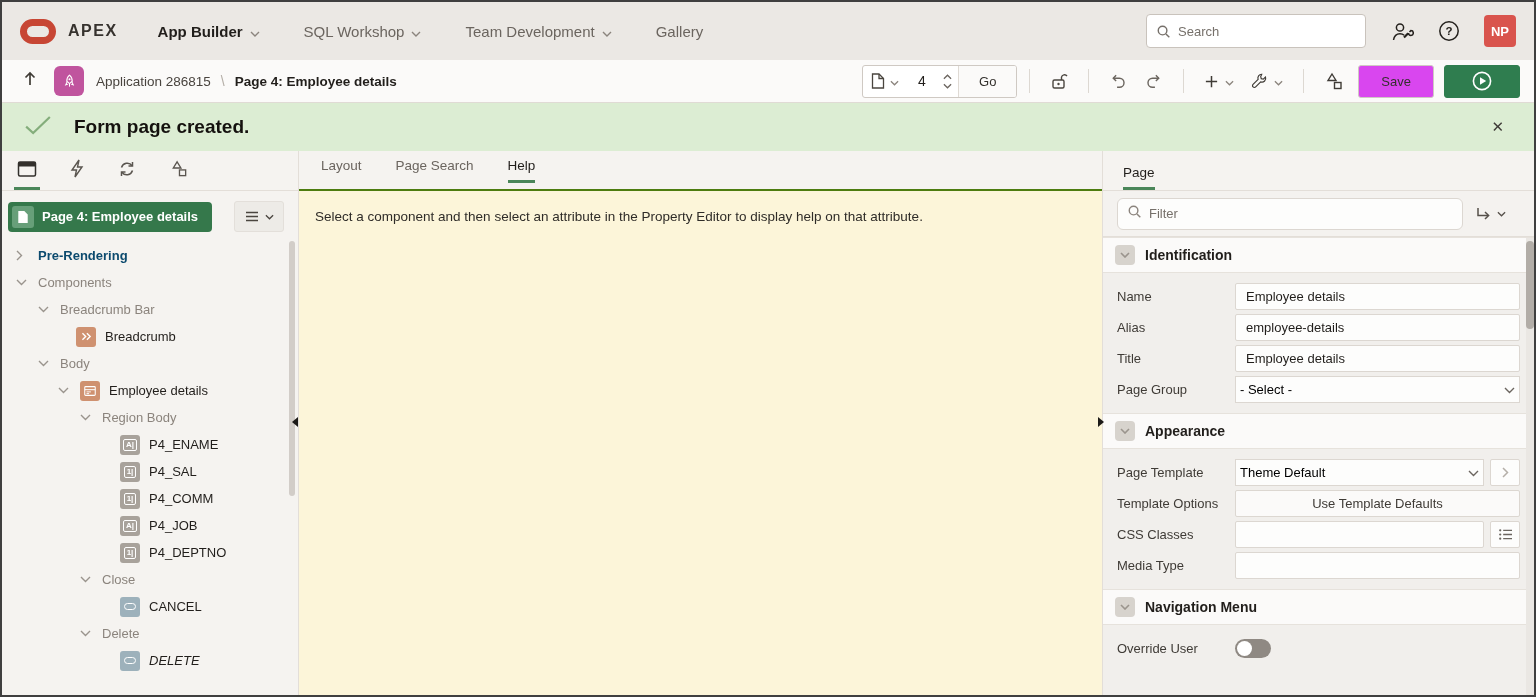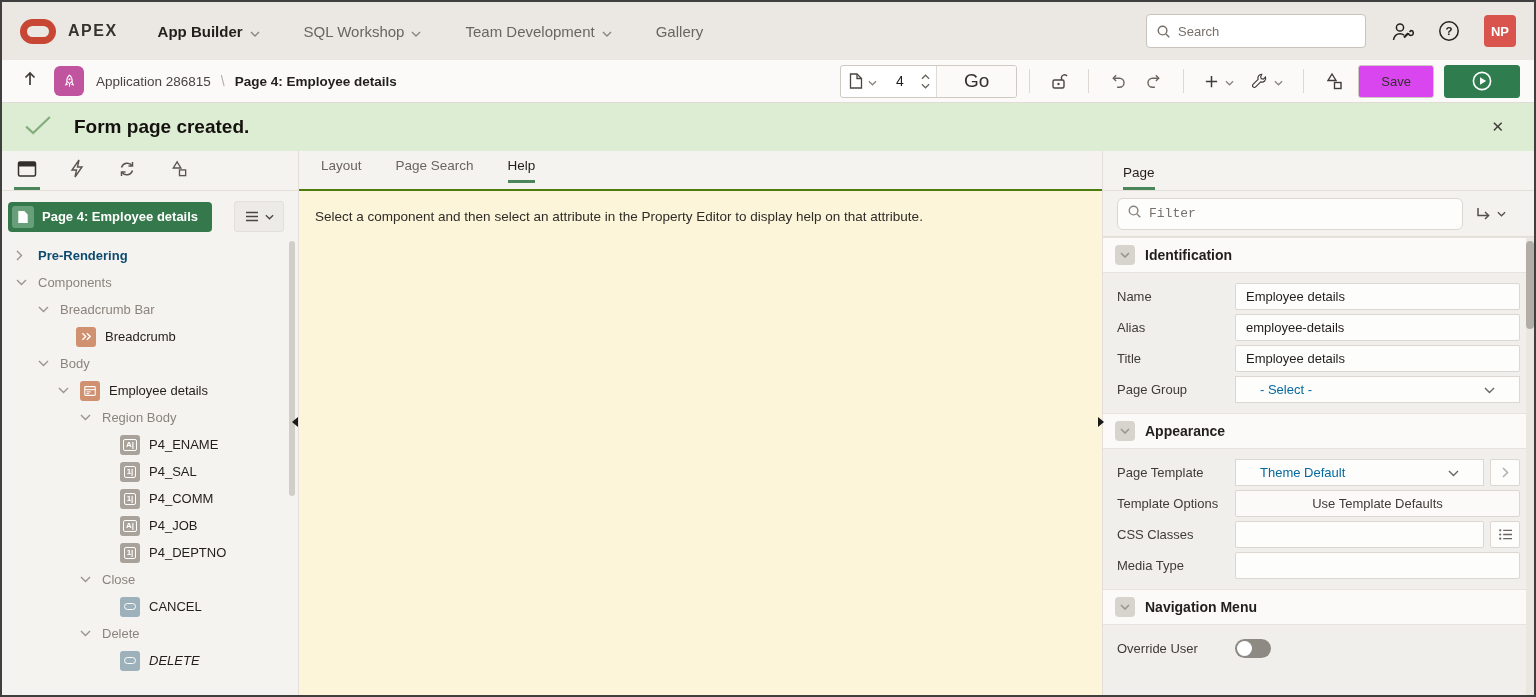--- a/index.html
+++ b/index.html
@@ -32,21 +32,21 @@
   .appicon{width:30px;height:30px;border-radius:6px;background:#c0549e;display:flex;align-items:center;
     justify-content:center;margin-right:12px;}
   .bc-app{font-size:13.5px;color:#49443f;}
   .bc-sep{color:#b5afa8;margin:0 10px;font-size:14px;}
   .bc-page{font-size:13.5px;font-weight:bold;color:#211e1b;}
   .tbar-right{margin-left:auto;display:flex;align-items:center;}
   .pagegroup{display:flex;align-items:stretch;height:33px;border:1px solid #cfc9c3;border-radius:3px;background:#fff;overflow:hidden;}
   .pg-seg{display:flex;align-items:center;justify-content:center;padding:0 8px;gap:5px;color:#4a453f;}
   .pg-num{font-size:14px;color:#211e1b;min-width:30px;justify-content:center;}
   .pg-spin{flex-direction:column;gap:3px;padding:0 6px;color:#6b655f;}
-  .pg-go{border-left:1px solid #dfdad4;font-size:19px;color:#33302c;padding:0 27px;background:#fbfaf9;}
+  .pg-go{border-left:1px solid #dfdad4;font-size:13px;color:#33302c;padding:0 20px;background:#fbfaf9;}
   .tdivider{width:1px;height:24px;background:#ddd8d2;margin:0 12px;}
   .tico{display:flex;align-items:center;justify-content:center;color:#4a453f;padding:0 8px;cursor:pointer;}
   .tico.pair{gap:6px;}
   .btn{height:33px;padding:0 22px;border:1px solid #cfc9c3;border-radius:3px;background:#d946ef;
     font-size:13px;color:#33302c;display:flex;align-items:center;justify-content:center;cursor:pointer;font-family:"Liberation Sans",sans-serif;}
   .btn.save{margin:0 10px 0 6px;}
   .btn.run{background:#2f7d4f;border-color:#2f7d4f;width:76px;padding:0;}
   
   .alert{height:48px;background:#dcedd3;display:flex;align-items:center;padding:0 22px;flex:0 0 auto;}
   .alert-text{font-size:19px;font-weight:bold;color:#14110e;margin-left:22px;}
@@ -92,36 +92,36 @@
   
   .rpanel{width:432px;flex:0 0 auto;background:#f1efec;border-left:1px solid #e3ded8;display:flex;
     flex-direction:column;overflow:hidden;position:relative;}
   .rtabs{height:40px;background:#f5f3f0;border-bottom:1px solid #e3ded8;display:flex;align-items:flex-end;
     padding:0 20px;flex:0 0 auto;}
   .rtab{font-size:13.5px;color:#211e1b;padding-bottom:10px;position:relative;cursor:pointer;}
   .rtab:after{content:"";position:absolute;left:0;right:0;bottom:0;height:3px;background:#4a8659;}
   .filterrow{height:46px;display:flex;align-items:center;padding:0 14px;gap:12px;border-bottom:1px solid #e3ded8;flex:0 0 auto;background:#f4f2ef;}
   .filterbox{flex:1;height:32px;background:#fdfdfc;border:1px solid #dcd7d1;border-radius:6px;display:flex;
     align-items:center;padding:0 9px;gap:7px;color:#8b847d;}
-  .filterbox input{border:none;outline:none;background:transparent;font-size:13px;color:#7f1d1d;width:100%;font-family:Liberation Mono, monospace;}
+  .filterbox input{border:none;outline:none;background:transparent;font-size:13px;color:#7f1d1d;width:100%;font-family:Liberation Sans, sans-serif;}
   .filterbox input::placeholder{color:#76706a;}
   .gotoicon{display:flex;align-items:center;gap:4px;color:#55504a;padding-right:14px;cursor:pointer;}
   .sect-hdr{height:36px;background:#fbfaf9;border-top:1px solid #e6e2dc;border-bottom:1px solid #e6e2dc;
     display:flex;align-items:center;padding:0 12px;gap:10px;flex:0 0 auto;}
   .sect-hdr:first-of-type{border-top:none;}
   .collbox{width:20px;height:20px;background:#d7d3cd;border-radius:4px;display:flex;align-items:center;
     justify-content:center;color:#9a948d;cursor:pointer;}
   .sect-title{font-size:14px;font-weight:bold;color:#211e1b;}
   .fields{padding:8px 14px 8px 14px;}
   .frow{display:flex;align-items:center;height:31px;gap:6px;}
   .flabel{width:112px;flex:0 0 auto;font-size:13px;color:#3f3b36;}
   .pinput{flex:1;height:27px;border:1px solid #dcd7d1;border-radius:2px;background:#fdfdfc;font-size:13px;
     color:#211e1b;padding:0 10px;outline:none;min-width:0;font-family:"Liberation Sans",sans-serif;}
   .pselect{flex:1;height:27px;border:1px solid #dcd7d1;border-radius:0;background:#fdfdfc;display:flex;
-    align-items:center;padding:0 24px;font-size:13px;color:#0369a1;cursor:pointer;min-width:0;}
+    align-items:center;padding:0 4px;font-size:13px;color:#000000;cursor:pointer;min-width:0;}
   .pselect .chev{margin-left:auto;color:#6b655f;}
   .sqbtn{width:30px;height:27px;border:1px solid #dcd7d1;border-radius:2px;background:#fdfdfc;display:flex;
     align-items:center;justify-content:center;color:#8b847d;flex:0 0 auto;cursor:pointer;}
   .wide-btn{flex:1;height:27px;border:1px solid #dcd7d1;border-radius:2px;background:#fbfaf9;font-size:13px;
     color:#3f3b36;display:flex;align-items:center;justify-content:center;cursor:pointer;}
   .toggle{width:36px;height:19px;border-radius:10px;background:#8f8983;position:relative;flex:0 0 auto;cursor:pointer;}
   .toggle .knob{position:absolute;left:2px;top:2px;width:15px;height:15px;border-radius:50%;background:#fff;}
   .rscroll-track{position:absolute;right:0;top:87px;bottom:0;width:8px;background:#eae7e3;}
   .rscroll-thumb{position:absolute;right:0;top:90px;width:8px;height:88px;background:#b2ada7;border-radius:4px;}
   

